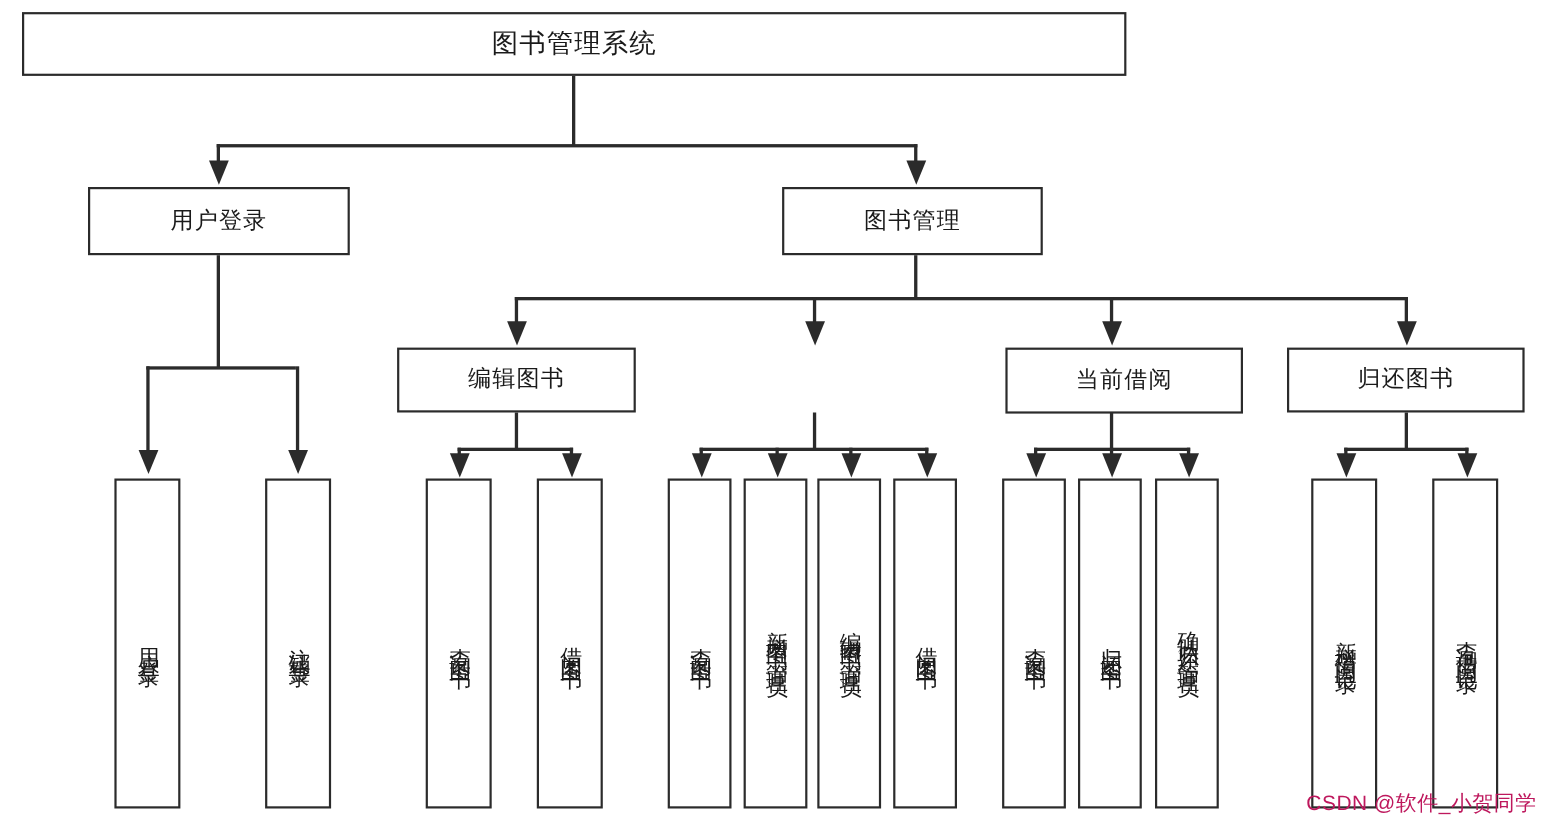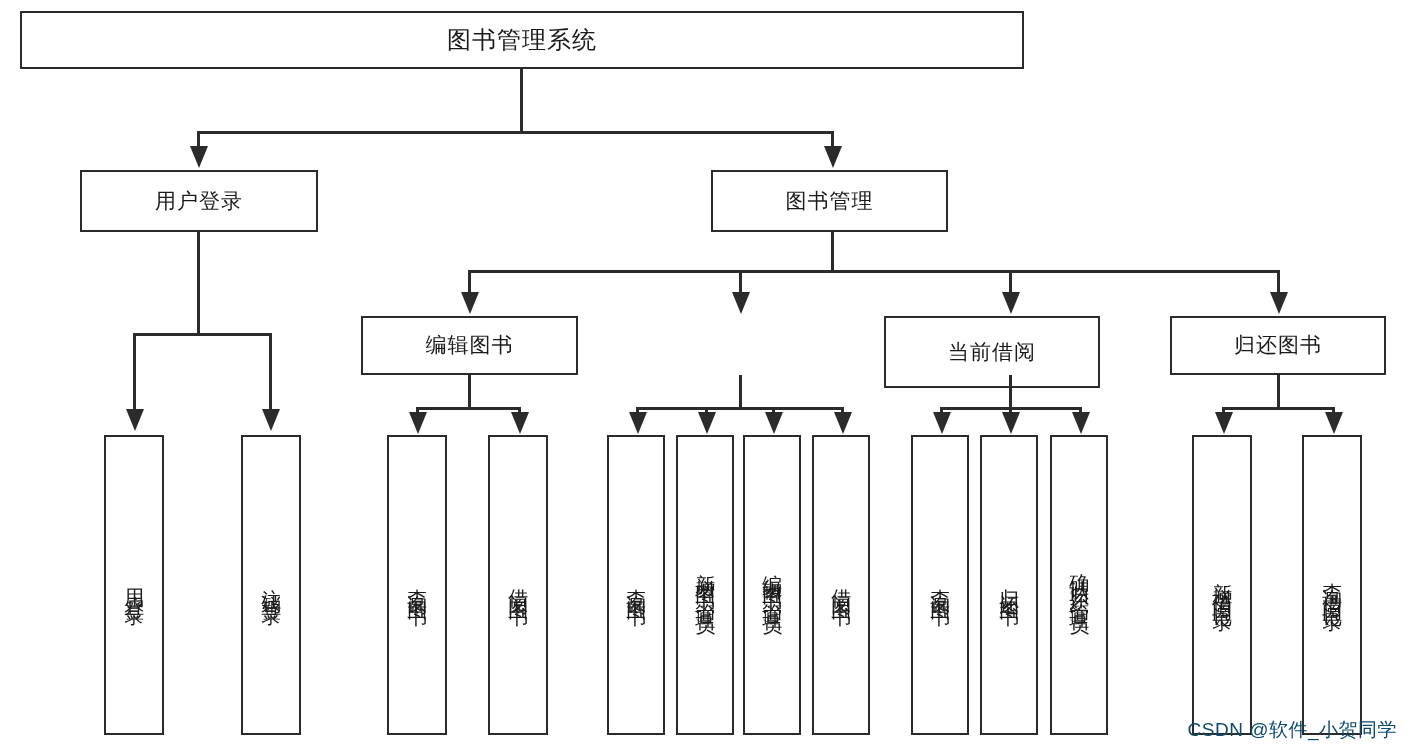--- a/index.html
+++ b/index.html
@@ -53,21 +53,21 @@
     border-left:9px solid transparent;
     border-right:9px solid transparent;
     border-top:22px solid #2b2b2b;
   }
 
   
   #watermark{
     position:absolute;
     right:8px;bottom:4px;
     font-size:19px;
-    color:#0c4a6e;
+    color:#be185d;
     white-space:nowrap;
     letter-spacing:0.5px;
   }
 </style>
 </head>
 <body>
 
 <div id="stage">
 
   <div class="node h root" style="left:20px;top:11px;width:1004px;height:58px;">
@@ -104,21 +104,21 @@
   <div class="ln v" style="left:739px;top:270px;height:24px;"></div>
   <div class="arrow" style="left:732px;top:292px;"></div>
   <div class="ln v" style="left:1009px;top:270px;height:24px;"></div>
   <div class="arrow" style="left:1002px;top:292px;"></div>
   <div class="ln v" style="left:1277px;top:270px;height:24px;"></div>
   <div class="arrow" style="left:1270px;top:292px;"></div>
 
   <div class="node h" style="left:361px;top:316px;width:217px;height:59px;">
     <span>编辑图书</span>
   </div>
-  <div class="node h" style="left:884px;top:316px;width:216px;height:72px;">
+  <div class="node h" style="left:914px;top:316px;width:216px;height:60px;">
     <span>当前借阅</span>
   </div>
   <div class="node h" style="left:1170px;top:316px;width:216px;height:59px;">
     <span>归还图书</span>
   </div>
 
   <div class="ln v" style="left:468px;top:375px;height:34px;"></div>
   <div class="ln h" style="left:416px;top:407px;width:105px;"></div>
   <div class="ln v" style="left:416px;top:407px;height:8px;"></div>
   <div class="arrow" style="left:409px;top:412px;"></div>

